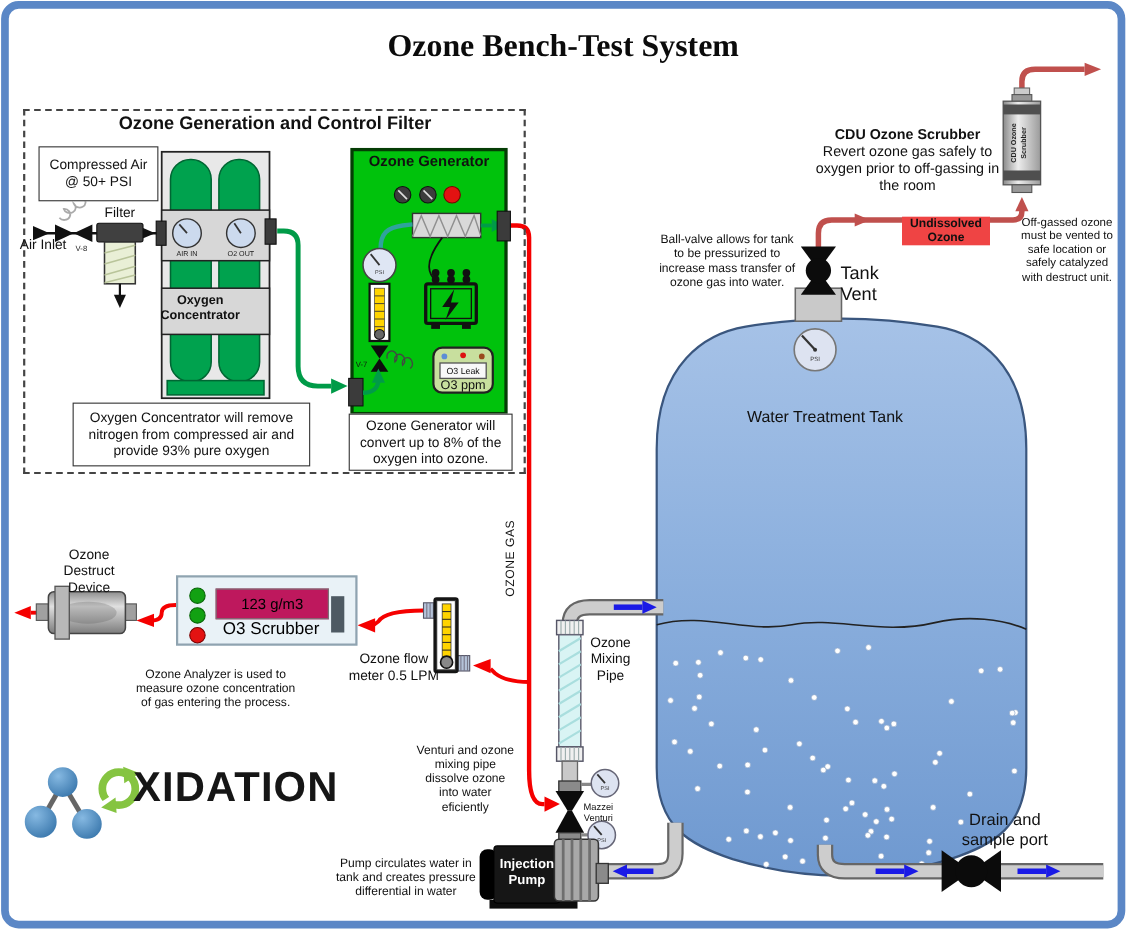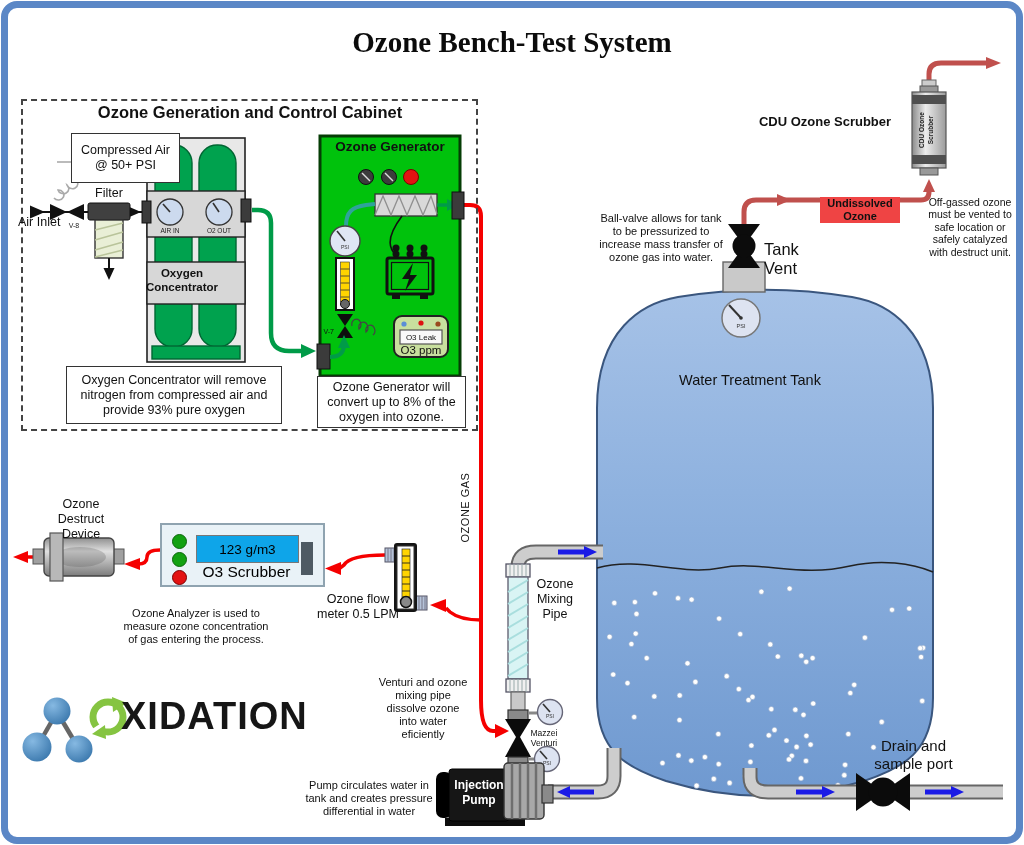--- a/index.html
+++ b/index.html
@@ -12,21 +12,21 @@
   .bold{font-weight:bold;}
   .note{position:absolute;z-index:3;white-space:pre-line;text-align:center;color:#111;
         border:1.6px solid #333;background:#fff;display:flex;align-items:center;justify-content:center;line-height:1.2;}
   .whitebg{background:#ef4444;padding:0 2px;}
   #cabinet-box{position:absolute;left:21px;top:99px;width:453px;height:328px;border:2px dashed #444;z-index:2;}
   #page-title{position:absolute;left:0;right:0;top:26px;text-align:center;z-index:3;
               font-family:"Liberation Serif",serif;font-weight:bold;font-size:29px;color:#0b0b0b;}
   #analyzer-box{position:absolute;left:160px;top:523px;width:161px;height:60px;background:#e9f2f7;
                 border:2px solid #8fa3b0;z-index:2;}
   .led{position:absolute;width:13px;height:13px;border-radius:50%;}
-  #analyzer-display{position:absolute;left:34px;top:10px;width:101px;height:26px;background:#0ea5e9;
+  #analyzer-display{position:absolute;left:34px;top:10px;width:101px;height:26px;background:#be185d;
                     border:1.5px solid #777;font-size:13.5px;display:flex;align-items:center;justify-content:center;}
   #analyzer-label{position:absolute;left:34px;top:38px;width:101px;height:20px;font-size:15.5px;text-align:center;}
   #analyzer-slot{position:absolute;left:139px;top:17px;width:12px;height:33px;background:#4e5a63;}
   #injection-pump-label{position:absolute;left:449px;top:772px;width:60px;height:42px;z-index:3;
       color:#fff;font-weight:bold;font-size:12px;display:flex;align-items:center;justify-content:center;
       text-align:center;white-space:pre-line;line-height:1.25;}
   #logo-wordmark{position:absolute;left:121px;top:695px;z-index:3;font-size:38px;font-weight:bold;
       letter-spacing:1px;color:#161616;}
   #logo-subtitle{position:absolute;left:102px;top:731px;z-index:3;font-size:21px;color:#56b5e8;
       font-variant:small-caps;letter-spacing:2px;}
@@ -35,21 +35,21 @@
 </style>
 </head>
 <body>
 
 <div id="stage">
   <div id="frame"></div>
 
   <div id="page-title">Ozone Bench-Test System</div>
 
   <div id="cabinet-box"></div>
-  <div class="lbl bold" style="left:40px;top:103px;width:420px;font-size:16.5px;">Ozone Generation and Control Cabinet</div>
+  <div class="lbl bold" style="left:40px;top:103px;width:420px;font-size:16.5px;">Ozone Generation and Control Filter</div>
 
   <svg id="diagram" width="1024" height="845" viewBox="0 0 1024 845">
     <defs>
       <linearGradient id="tankGrad" x1="0" y1="0" x2="0" y2="1">
         <stop offset="0" stop-color="#a6c2e7"></stop>
           <stop offset="0.4" stop-color="#8fb2df"></stop>
         <stop offset="1" stop-color="#6f99d0"></stop>
       </linearGradient>
       <linearGradient id="cylH" x1="0" y1="0" x2="0" y2="1">
         <stop offset="0" stop-color="#8f8f8f"></stop>
@@ -398,21 +398,21 @@
       <circle cx="79" cy="749" r="13.5" fill="url(#ballGrad)"></circle>
       <g>
         <circle cx="108" cy="717" r="15" fill="none" stroke="#85c441" stroke-width="7"></circle>
         <polygon points="112,697 127,703 113,712" fill="#85c441"></polygon>
         <polygon points="104,737 89,731 103,722" fill="#fff"></polygon>
         <polygon points="106,739 92,734 105,725" fill="#85c441"></polygon>
       </g>
     </g>
   </svg>
 
-  <div class="note" style="left:35px;top:133px;width:107px;height:48px;font-size:12.5px;margin-left:36px;">Compressed Air
+  <div class="note" style="left:35px;top:133px;width:107px;height:48px;font-size:12.5px;">Compressed Air
 @ 50+ PSI</div>
   <div class="lbl left" style="left:18px;top:215px;width:62px;font-size:12.5px;">Air Inlet</div>
   <div class="lbl" style="left:84px;top:186px;width:50px;font-size:12.5px;">Filter</div>
   <div class="lbl bold" style="left:133px;top:267px;width:98px;font-size:11.5px;">Oxygen
 Concentrator</div>
   <div class="note" style="left:66px;top:366px;width:214px;height:56px;font-size:12.5px;">Oxygen Concentrator will remove
 nitrogen from compressed air and
 provide 93% pure oxygen</div>
   <div class="lbl bold" style="left:322px;top:139px;width:136px;font-size:13.5px;">Ozone Generator</div>
   <div class="note" style="left:317px;top:376px;width:147px;height:50px;font-size:12.5px;">Ozone Generator will
@@ -459,20 +459,23 @@
   <div class="lbl left" style="left:764px;top:240px;width:62px;font-size:16.5px;">Tank
 Vent</div>
   <div class="lbl" style="left:856px;top:737px;width:115px;font-size:15px;">Drain and
 sample port</div>
   <div class="lbl" style="left:594px;top:212px;width:134px;font-size:11px;">Ball-valve allows for tank
 to be pressurized to
 increase mass transfer of
 ozone gas into water.</div>
 
   <div class="lbl bold" style="left:730px;top:114px;width:190px;font-size:13px;">CDU Ozone Scrubber</div>
+  <div class="lbl" style="left:718px;top:130px;width:214px;font-size:13px;">Revert ozone gas safely to
+oxygen prior to off-gassing in
+the room</div>
   <div class="lbl bold whitebg" style="left:820px;top:197px;width:76px;font-size:11px;">Undissolved
 Ozone</div>
   <div class="lbl" style="left:920px;top:196px;width:100px;font-size:10.5px;">Off-gassed ozone
 must be vented to
 safe location or
 safely catalyzed
 with destruct unit.</div>
 
   <div id="logo-wordmark">XIDATION</div>
 </div>

